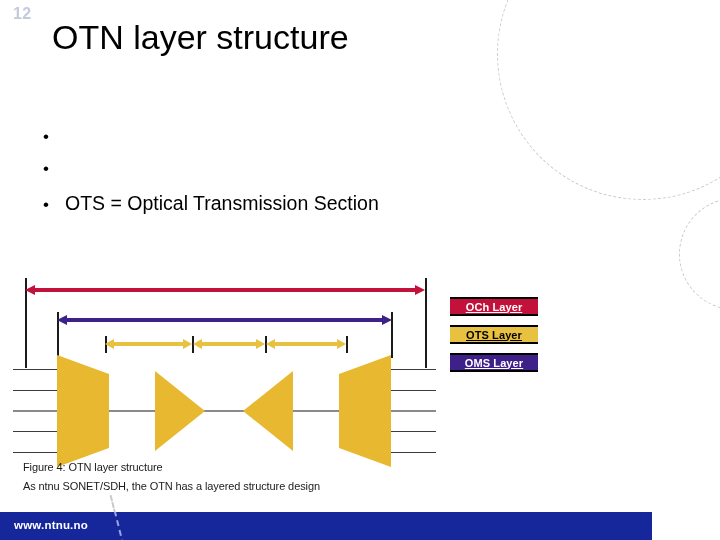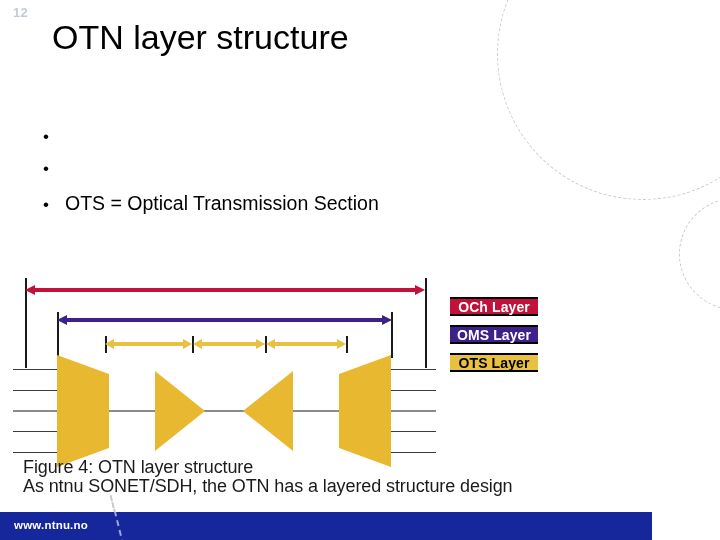--- a/index.html
+++ b/index.html
@@ -34,21 +34,21 @@
     top: 198px;
     width: 110px;
     height: 110px;
   }
 
   
   #page-number {
     position: absolute;
     left: 13px;
     top: 5px;
-    font-size: 13px;
+    font-size: 16px;
     font-weight: bold;
     color: #c3cbdb;
     letter-spacing: 0.3px;
   }
 
   
   #slide-title {
     position: absolute;
     left: 52px;
     top: 16px;
@@ -176,21 +176,21 @@
     left: 243px;
     top: 101px;
     clip-path: polygon(100% 0%, 0% 50%, 100% 100%);
   }
 
   
   #caption {
     position: absolute;
     left: 23px;
     top: 458px;
-    font-size: 18px;
+    font-size: 11px;
     color: #1b1b1b;
     line-height: 19px;
     letter-spacing: -0.1px;
   }
 
   
   #legend {
     position: absolute;
     left: 450px;
     top: 297px;
@@ -199,25 +199,26 @@
   .legend-box {
     height: 15px;
     margin-bottom: 9px;
     border-top: 2.5px solid #000;
     border-bottom: 2.5px solid #000;
     display: flex;
     align-items: center;
     justify-content: center;
   }
   .legend-label {
-    font-size: 14px;
+    font-size: 11px;
     font-weight: bold;
     color: #ffffff;
     letter-spacing: 0.1px;
     white-space: nowrap;
+    text-decoration: underline;
   }
   .legend-box.och { background: #c2123c; }
   .legend-box.oms { background: #3d2088; }
   .legend-box.ots { background: #e8c140; }
   .legend-box.ots .legend-label { color: #000000; }
 
   
   #ntnu-logo {
     position: absolute;
     left: 528px;
@@ -399,25 +400,25 @@
 
   <div id="caption">
     <div>Figure 4: OTN layer structure</div>
     <div>As ntnu SONET/SDH, the OTN has a layered structure design</div>
   </div>
 
   <div id="legend">
     <div class="legend-box och">
       <span class="legend-label">OCh Layer</span>
     </div>
+    <div class="legend-box ots">
+      <span class="legend-label">OTS Layer</span>
+    </div>
     <div class="legend-box oms">
       <span class="legend-label">OMS Layer</span>
-    </div>
-    <div class="legend-box ots">
-      <span class="legend-label">OTS Layer</span>
     </div>
   </div>
 
 
   <div id="top-dash"></div>
 
   <div id="footer-bar">
     <div id="footer-dash"></div>
     <div id="footer-url">www.ntnu.no</div>
   </div>

